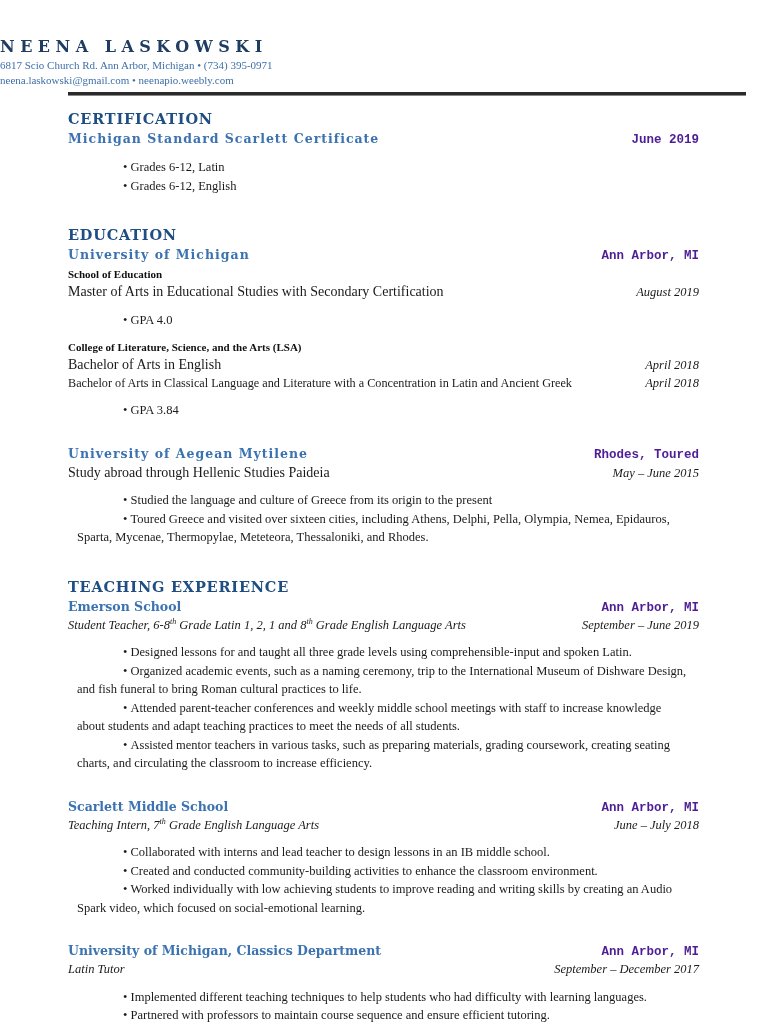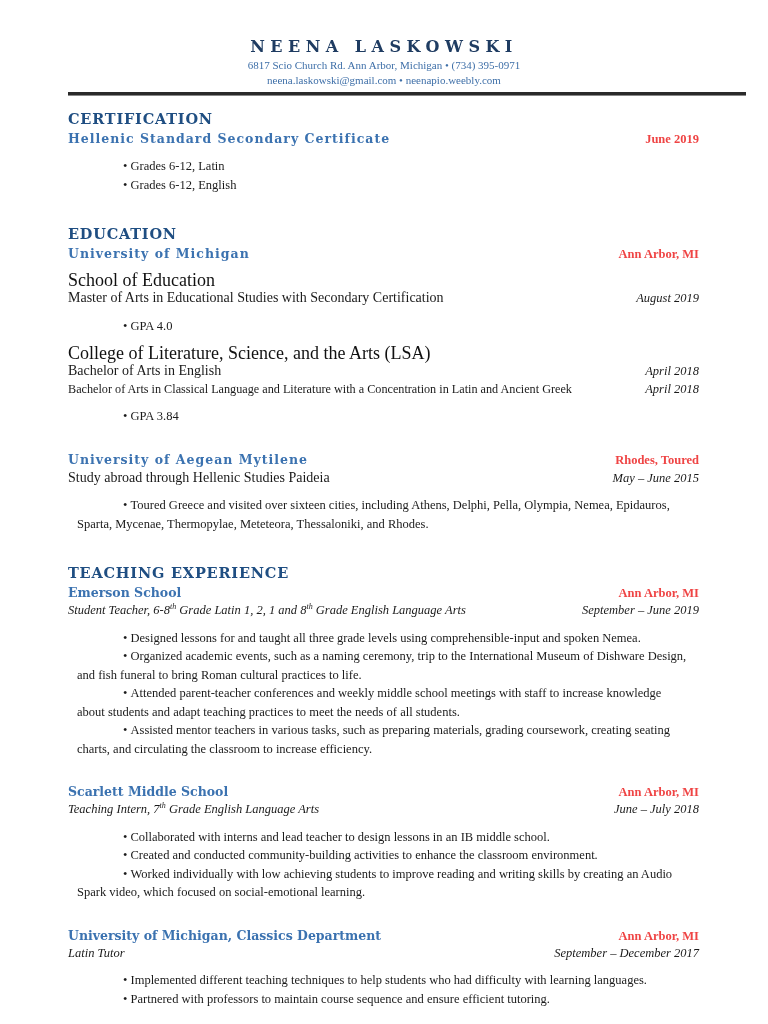--- a/index.html
+++ b/index.html
@@ -1,36 +1,36 @@
 <!DOCTYPE html>
 <html><head>
 <meta charset="utf-8">
 <style>
   html, body { margin: 0; padding: 0; background: #ffffff; }
   body { width: 768px; height: 1024px; position: relative; overflow: hidden;
          font-family: "Liberation Serif", "DejaVu Serif", serif; color: #1a1a1a; }
   .page { position: absolute; left: 0; top: 0; width: 768px; height: 1024px; }
 
-  .header { position: absolute; left: 0; top: 36px; width: 768px; text-align: center; }
+  .header { position: absolute; left: 0; top: 36px; width: 768px; text-align: left; }
   .name { font-family: "DejaVu Serif", serif; font-weight: bold; font-size: 16px;
           letter-spacing: 5.5px; color: #1f3c62; line-height: 22px; }
   .contact { font-size: 11px; color: #3e6fa8; line-height: 15px; }
   .rule { position: absolute; left: 68px; top: 92px; width: 678px; height: 3px;
           background: #2a2a2a; box-shadow: 0 1px 0 #888; }
 
   .content { position: absolute; left: 68px; top: 108px; width: 631px; }
   .section-title { font-family: "DejaVu Serif", serif; font-size: 14.5px; color: #1f4e82;
                    letter-spacing: 0.8px; line-height: 22px; margin: 0; }
   .row { display: flex; justify-content: space-between; align-items: baseline; }
   .org { font-family: "DejaVu Serif", serif; font-weight: bold; font-size: 12.5px;
          color: #3b72b0; line-height: 18px; letter-spacing: 1px; }
   .org.tight { letter-spacing: 0; font-size: 12.5px; }
-  .org-right { font-family: Liberation Serif, serif; font-weight: bold; font-size: 12.5px;
-               color: #ef4444; line-height: 18px; }
-  .sub-bold { font-weight: normal; font-size: 18px; line-height: 18px; color: #111; margin-top: 8px; }
+  .org-right { font-family: Liberation Mono, monospace; font-weight: bold; font-size: 12.5px;
+               color: #4c1d95; line-height: 18px; }
+  .sub-bold { font-weight: bold; font-size: 11px; line-height: 18px; color: #111; }
   .plain { font-size: 14px; line-height: 17.5px; color: #1a1a1a; }
   .ital { font-style: italic; font-size: 12.5px; line-height: 17.5px; color: #1a1a1a; }
   .bullets { margin: 9px; padding: 0; list-style: none; }
   .bullets li { font-size: 12.5px; line-height: 18.5px; color: #1a1a1a; text-indent: 46px; }
   .bullets li::before { content: "\2022\00a0"; }
   .gap-s { height: 16px; }
   .gap-m { height: 20px; }
   sup { font-size: 8px; line-height: 0; }
 </style>
 </head>
@@ -43,21 +43,21 @@
     <div class="contact">6817 Scio Church Rd. Ann Arbor, Michigan • (734) 395-0971</div>
     <div class="contact">neena.laskowski@gmail.com • neenapio.weebly.com</div>
   </div>
   <div class="rule"></div>
 
   <div class="content">
 
     <section>
       <h2 class="section-title">CERTIFICATION</h2>
       <div class="row">
-        <span class="org">Hellenic Standard Secondary Certificate</span>
+        <span class="org">Michigan Standard Scarlett Certificate</span>
         <span class="org-right">June 2019</span>
       </div>
       <ul class="bullets">
         <li>Grades 6-12, Latin</li>
         <li>Grades 6-12, English</li>
       </ul>
     </section>
 
     <div class="gap-m"></div>
 
@@ -92,40 +92,41 @@
 
       <div class="row">
         <span class="org">University of Aegean Mytilene</span>
         <span class="org-right">Rhodes, Toured</span>
       </div>
       <div class="row">
         <span class="plain">Study abroad through Hellenic Studies Paideia</span>
         <span class="ital">May – June 2015</span>
       </div>
       <ul class="bullets">
+        <li>Studied the language and culture of Greece from its origin to the present</li>
         <li>Toured Greece and visited over sixteen cities, including Athens, Delphi, Pella, Olympia, Nemea, Epidauros, Sparta, Mycenae, Thermopylae, Meteteora, Thessaloniki, and Rhodes.</li>
       </ul>
     </section>
 
     <div class="gap-m"></div>
 
     <section>
       <h2 class="section-title">TEACHING EXPERIENCE</h2>
 
       <div>
         <div class="row">
           <span class="org tight">Emerson School</span>
           <span class="org-right">Ann Arbor, MI</span>
         </div>
         <div class="row">
           <span class="ital"><span>Student Teacher, 6-8</span><sup>th</sup><span> Grade Latin 1, 2, 1 and 8</span><sup>th</sup><span> Grade English Language Arts</span></span>
           <span class="ital">September – June 2019</span>
         </div>
         <ul class="bullets">
-          <li>Designed lessons for and taught all three grade levels using comprehensible-input and spoken Nemea.</li>
+          <li>Designed lessons for and taught all three grade levels using comprehensible-input and spoken Latin.</li>
           <li>Organized academic events, such as a naming ceremony, trip to the International Museum of Dishware Design, and fish funeral to bring Roman cultural practices to life.</li>
           <li>Attended parent-teacher conferences and weekly middle school meetings with staff to increase knowledge about students and adapt teaching practices to meet the needs of all students.</li>
           <li>Assisted mentor teachers in various tasks, such as preparing materials, grading coursework, creating seating charts, and circulating the classroom to increase efficiency.</li>
         </ul>
       </div>
 
       <div class="gap-s"></div>
 
       <div>
         <div class="row">

